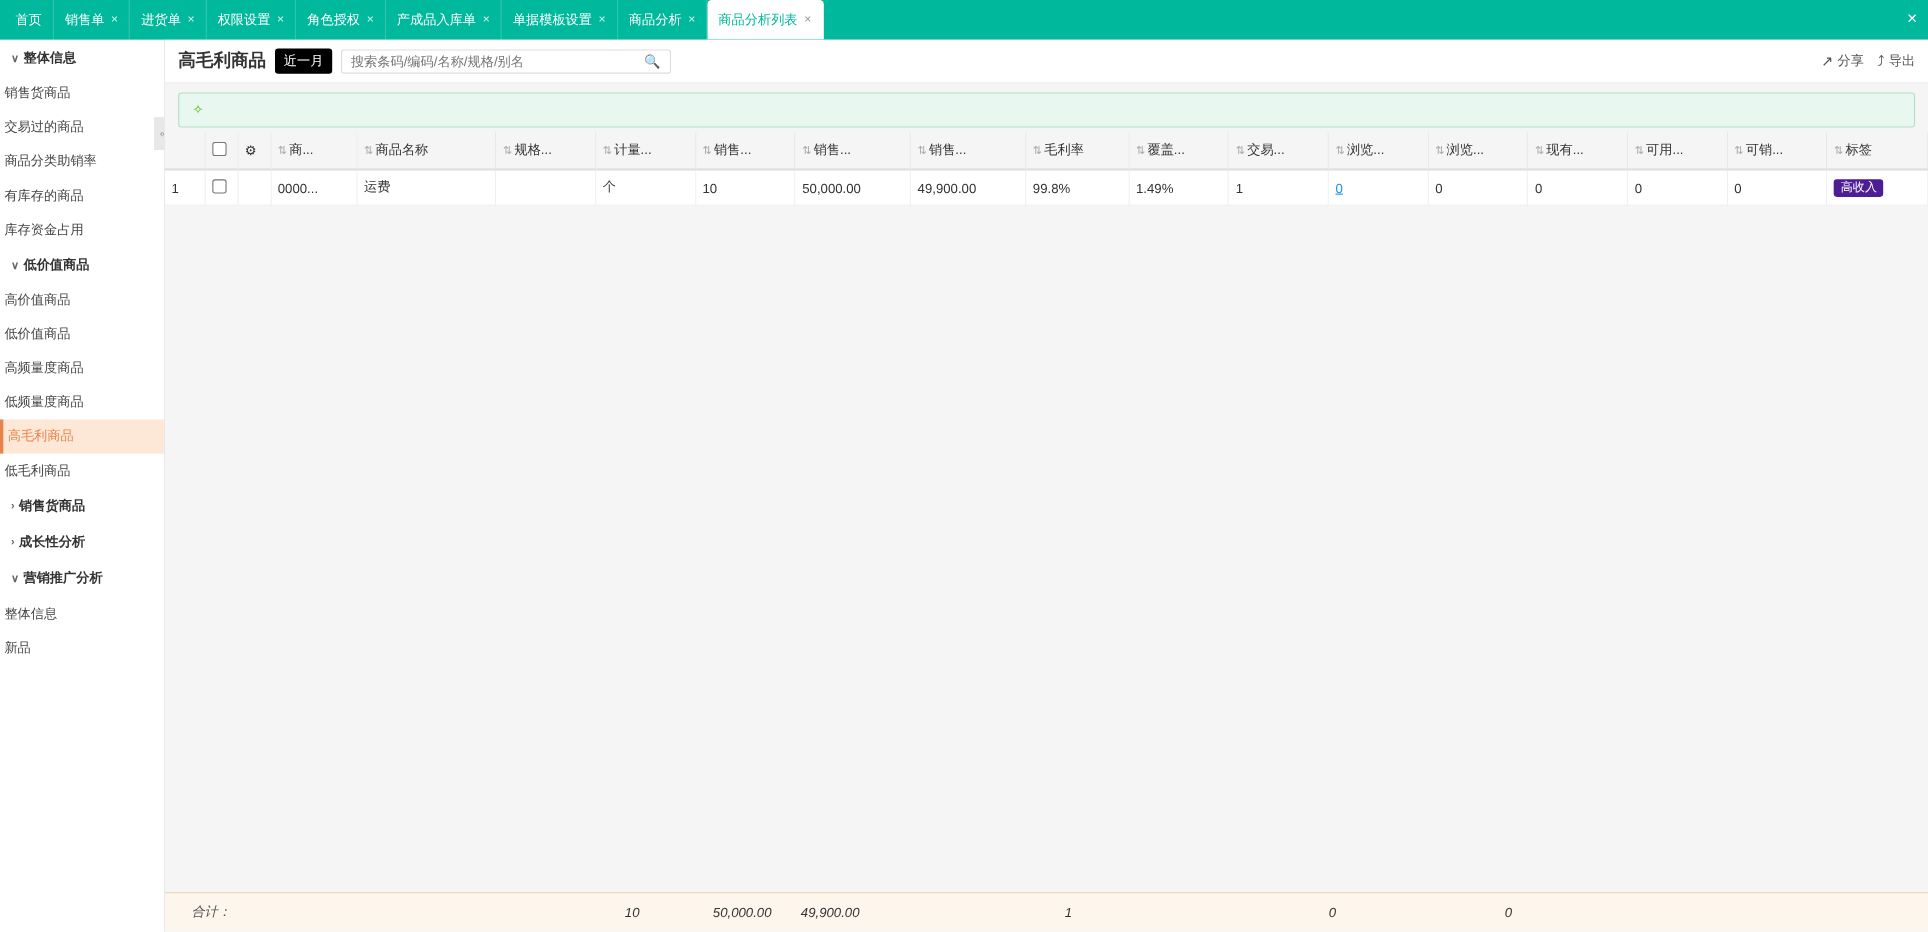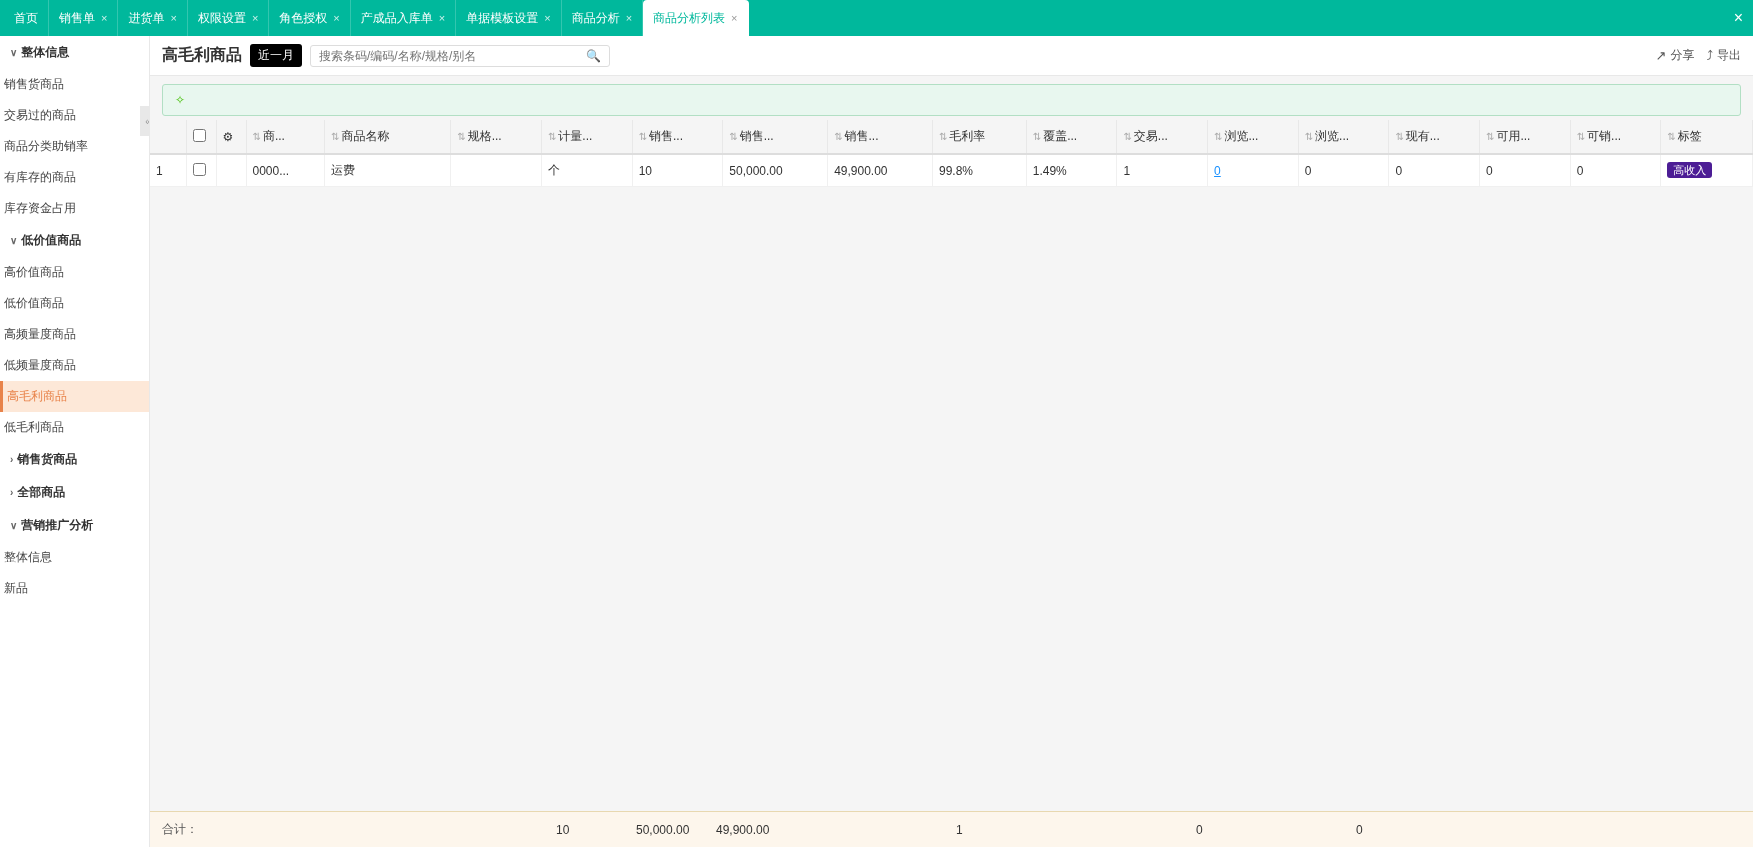--- a/index.html
+++ b/index.html
@@ -240,22 +240,23 @@
     .footer-bar {
       position: absolute;
       bottom: 0;
       left: 0;
       right: 0;
       height: 36px;
       background: #fdf6ec;
       border-top: 1px solid #e8d8b0;
       display: flex;
       align-items: center;
-      padding: 0 12px;
+      padding: 0 24px;
       gap: 0;
+      font-style: italic;
     }
     .footer-label {
       color: #555;
       font-size: 12px;
       margin-right: 16px;
     }
     .footer-cells {
       display: flex;
       flex: 1;
     }
@@ -361,21 +362,21 @@
       <span>低毛利商品</span>
     </div>
 
     <div class="sidebar-group-header">
       <span class="arrow">›</span>
       <span>销售货商品</span>
     </div>
 
     <div class="sidebar-group-header">
       <span class="arrow">›</span>
-      <span>全部商品</span>
+      <span>成长性分析</span>
     </div>
 
     <div class="sidebar-group-header">
       <span class="arrow">∨</span>
       <span>营销推广分析</span>
     </div>
     <div class="sidebar-item">
       <span>整体信息</span>
     </div>
     <div class="sidebar-item">

